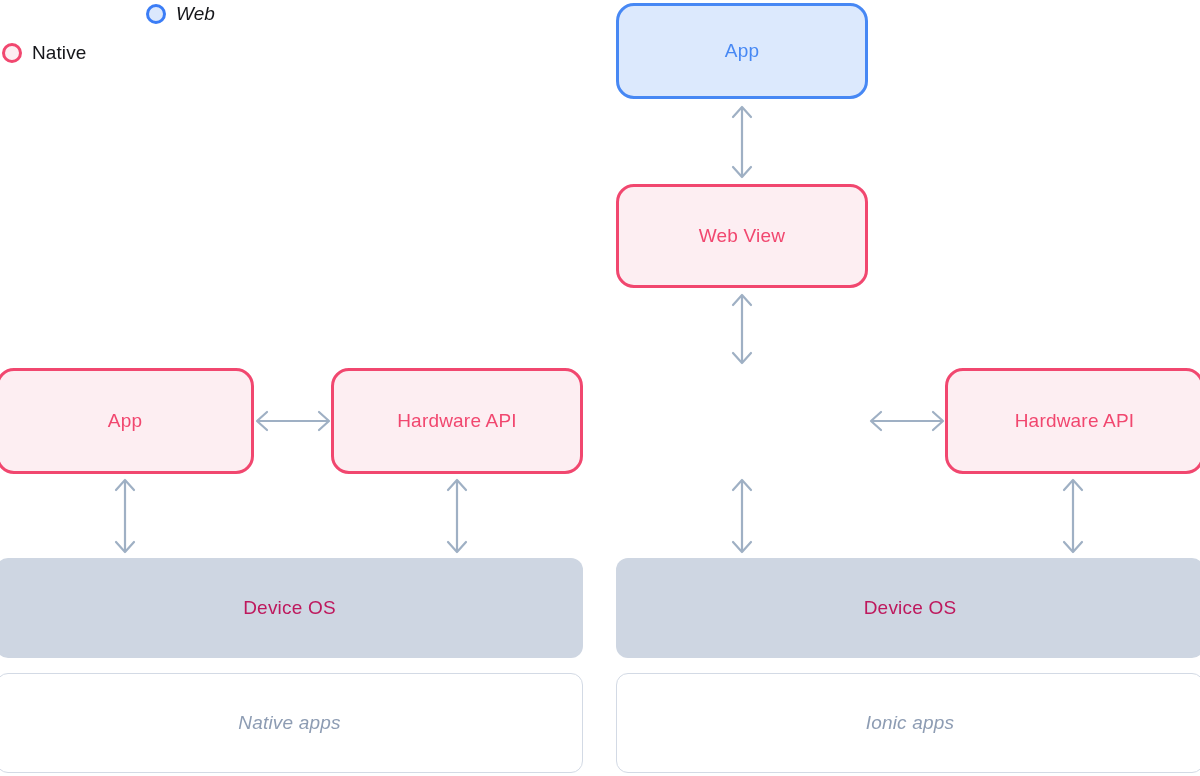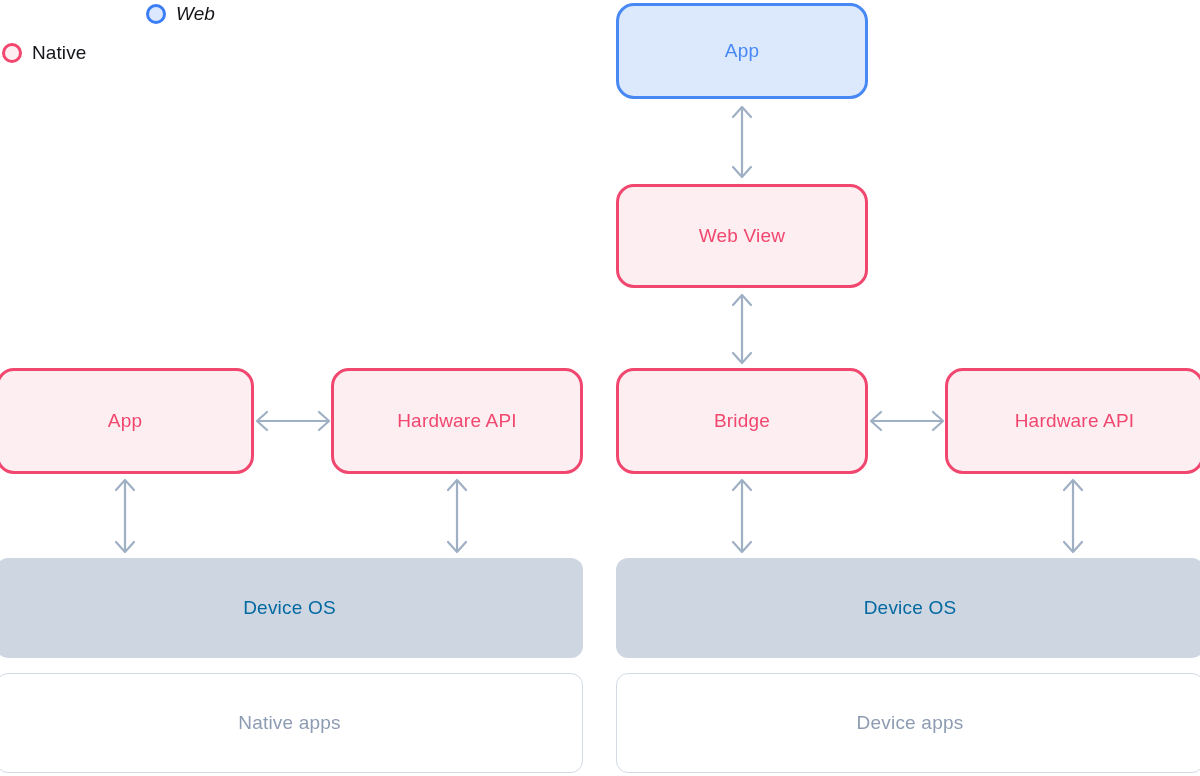--- a/index.html
+++ b/index.html
@@ -87,28 +87,28 @@
     background: #dce9fd;
     border: 3px solid #4788f4;
   }
   .node.blue .node-label { color: #4788f4; }
 
   .node.os {
     background: #ced6e2;
     border: none;
     border-radius: 12px;
   }
-  .node.os .node-label { color: #0369a1; }
+  .node.os .node-label { color: #be185d; }
 
   .node.caption {
     background: #ffffff;
     border: 1.5px solid #d3dae5;
     border-radius: 12px;
   }
-  .node.caption .node-label { color: #8d9cb3; }
+  .node.caption .node-label { color: #8d9cb3; font-style: italic; }
 
   
   .arrow {
     position: absolute;
     pointer-events: none;
   }
   .arrow svg { display: block; overflow: visible; }
 </style>
 </head>
 <body>
@@ -143,34 +143,31 @@
   </div>
 
   <div class="node blue" style="left:616px; top:3px; width:252px; height:96px;">
     <span class="node-label">App</span>
   </div>
 
   <div class="node pink" style="left:616px; top:184px; width:252px; height:104px;">
     <span class="node-label">Web View</span>
   </div>
 
-  <div class="node pink" style="left:616px; top:368px; width:252px; height:106px;">
-    <span class="node-label">Bridge</span>
-  </div>
 
   <div class="node pink" style="left:945px; top:368px; width:259px; height:106px;">
     <span class="node-label">Hardware API</span>
   </div>
 
   <div class="node os" style="left:616px; top:558px; width:588px; height:100px;">
     <span class="node-label">Device OS</span>
   </div>
 
   <div class="node caption" style="left:616px; top:673px; width:588px; height:100px;">
-    <span class="node-label">Device apps</span>
+    <span class="node-label">Ionic apps</span>
   </div>
 
   <div class="arrow" style="left:726px; top:104px; width:32px; height:76px;">
     <svg width="32" height="76" viewBox="0 0 32 76">
       <line x1="16" y1="4" x2="16" y2="72" stroke="#9fb0c4" stroke-width="2.2"></line>
       <polyline points="7,13 16,3 25,13" fill="none" stroke="#9fb0c4" stroke-width="2.2" stroke-linecap="round" stroke-linejoin="round"></polyline>
       <polyline points="7,63 16,73 25,63" fill="none" stroke="#9fb0c4" stroke-width="2.2" stroke-linecap="round" stroke-linejoin="round"></polyline>
     </svg>
   </div>
 

